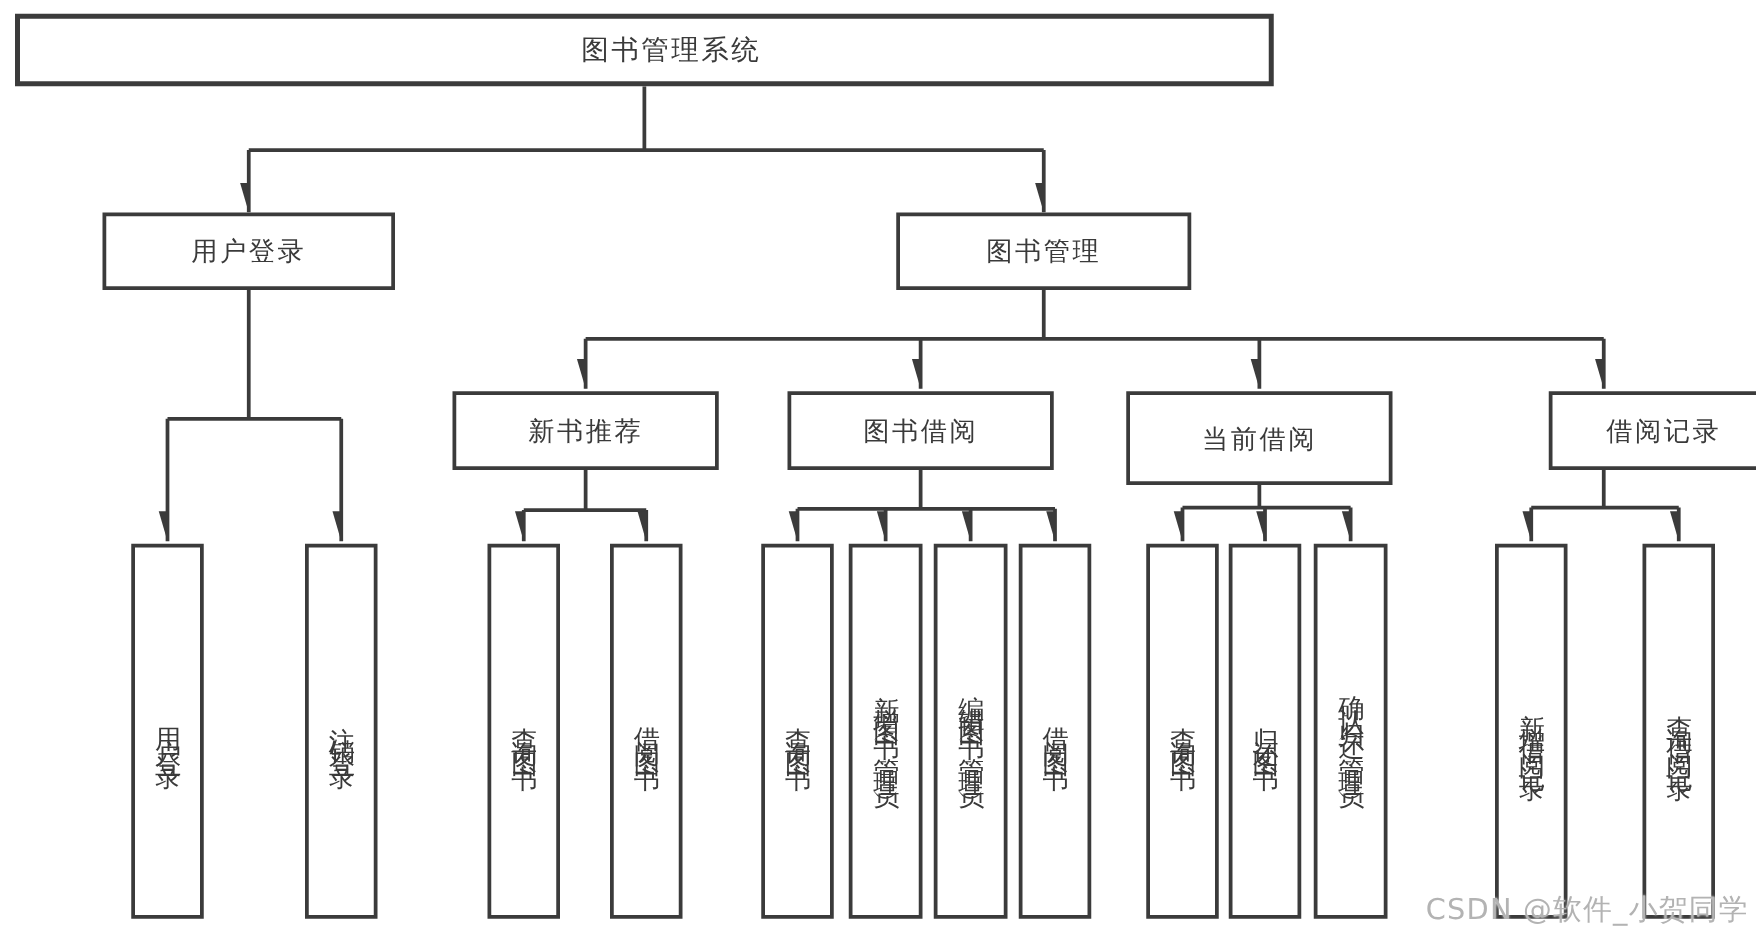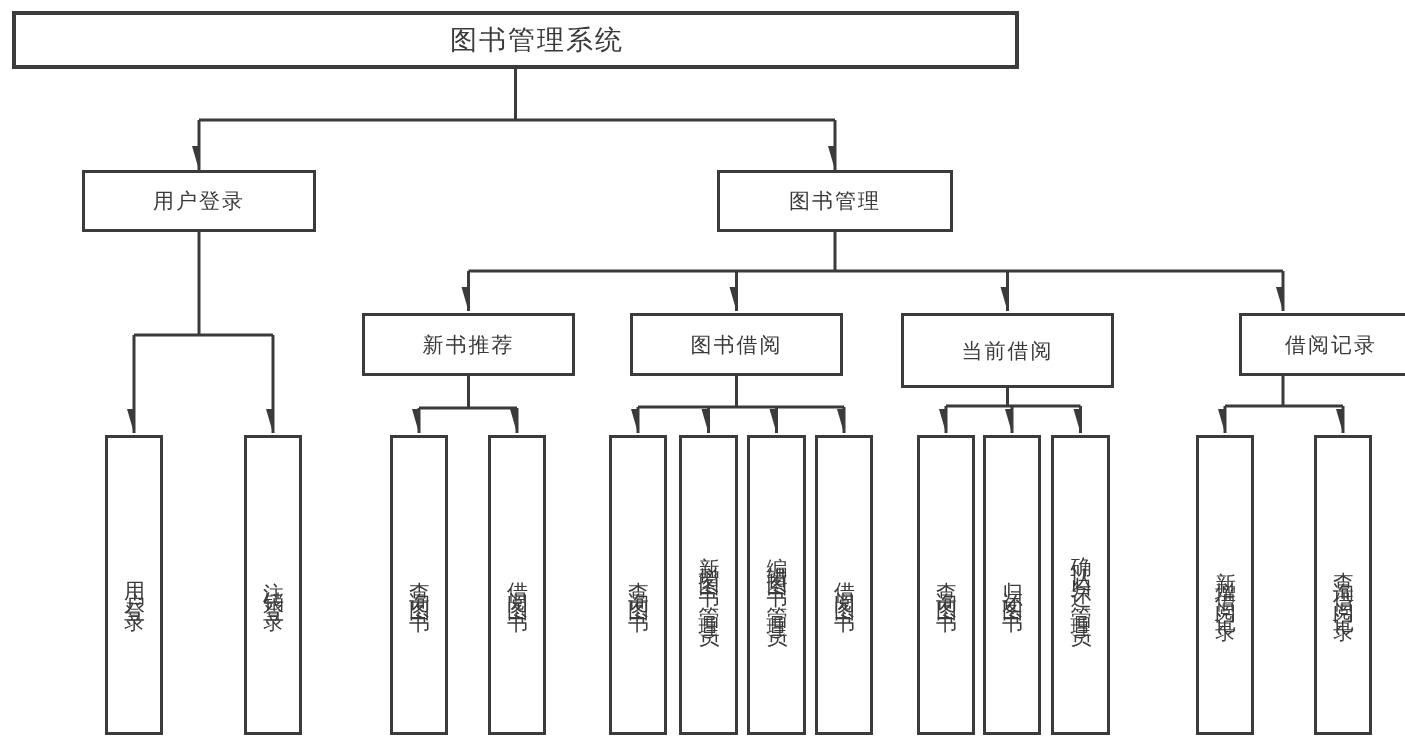--- a/index.html
+++ b/index.html
@@ -32,21 +32,21 @@
     display: flex;
     align-items: center;
     justify-content: center;
     font-size: 21px;
     letter-spacing: 2px;
     color: #3a3a3a;
     z-index: 2;
   }
   .node.root {
     border-width: 4px;
-    font-size: 27px;
+    font-size: 22px;
     padding-left: 43px;
   }
   .leaf .vtext {
     writing-mode: vertical-rl;
     font-size: 21px;
     line-height: 1;
     letter-spacing: 10px;
     white-space: nowrap;
   }
   .watermark {
@@ -169,14 +169,15 @@
     <span class="vtext">确认归还（管理员）</span>
   </div>
 
   <div class="node leaf" style="left:1196px; top:435px; width:58px; height:300px;">
     <span class="vtext">新增借阅记录</span>
   </div>
   <div class="node leaf" style="left:1314px; top:435px; width:58px; height:300px;">
     <span class="vtext">查询借阅记录</span>
   </div>
 
+  <div class="watermark">CSDN @软件_小贺同学</div>
 
 </div>
 
 </body></html>

